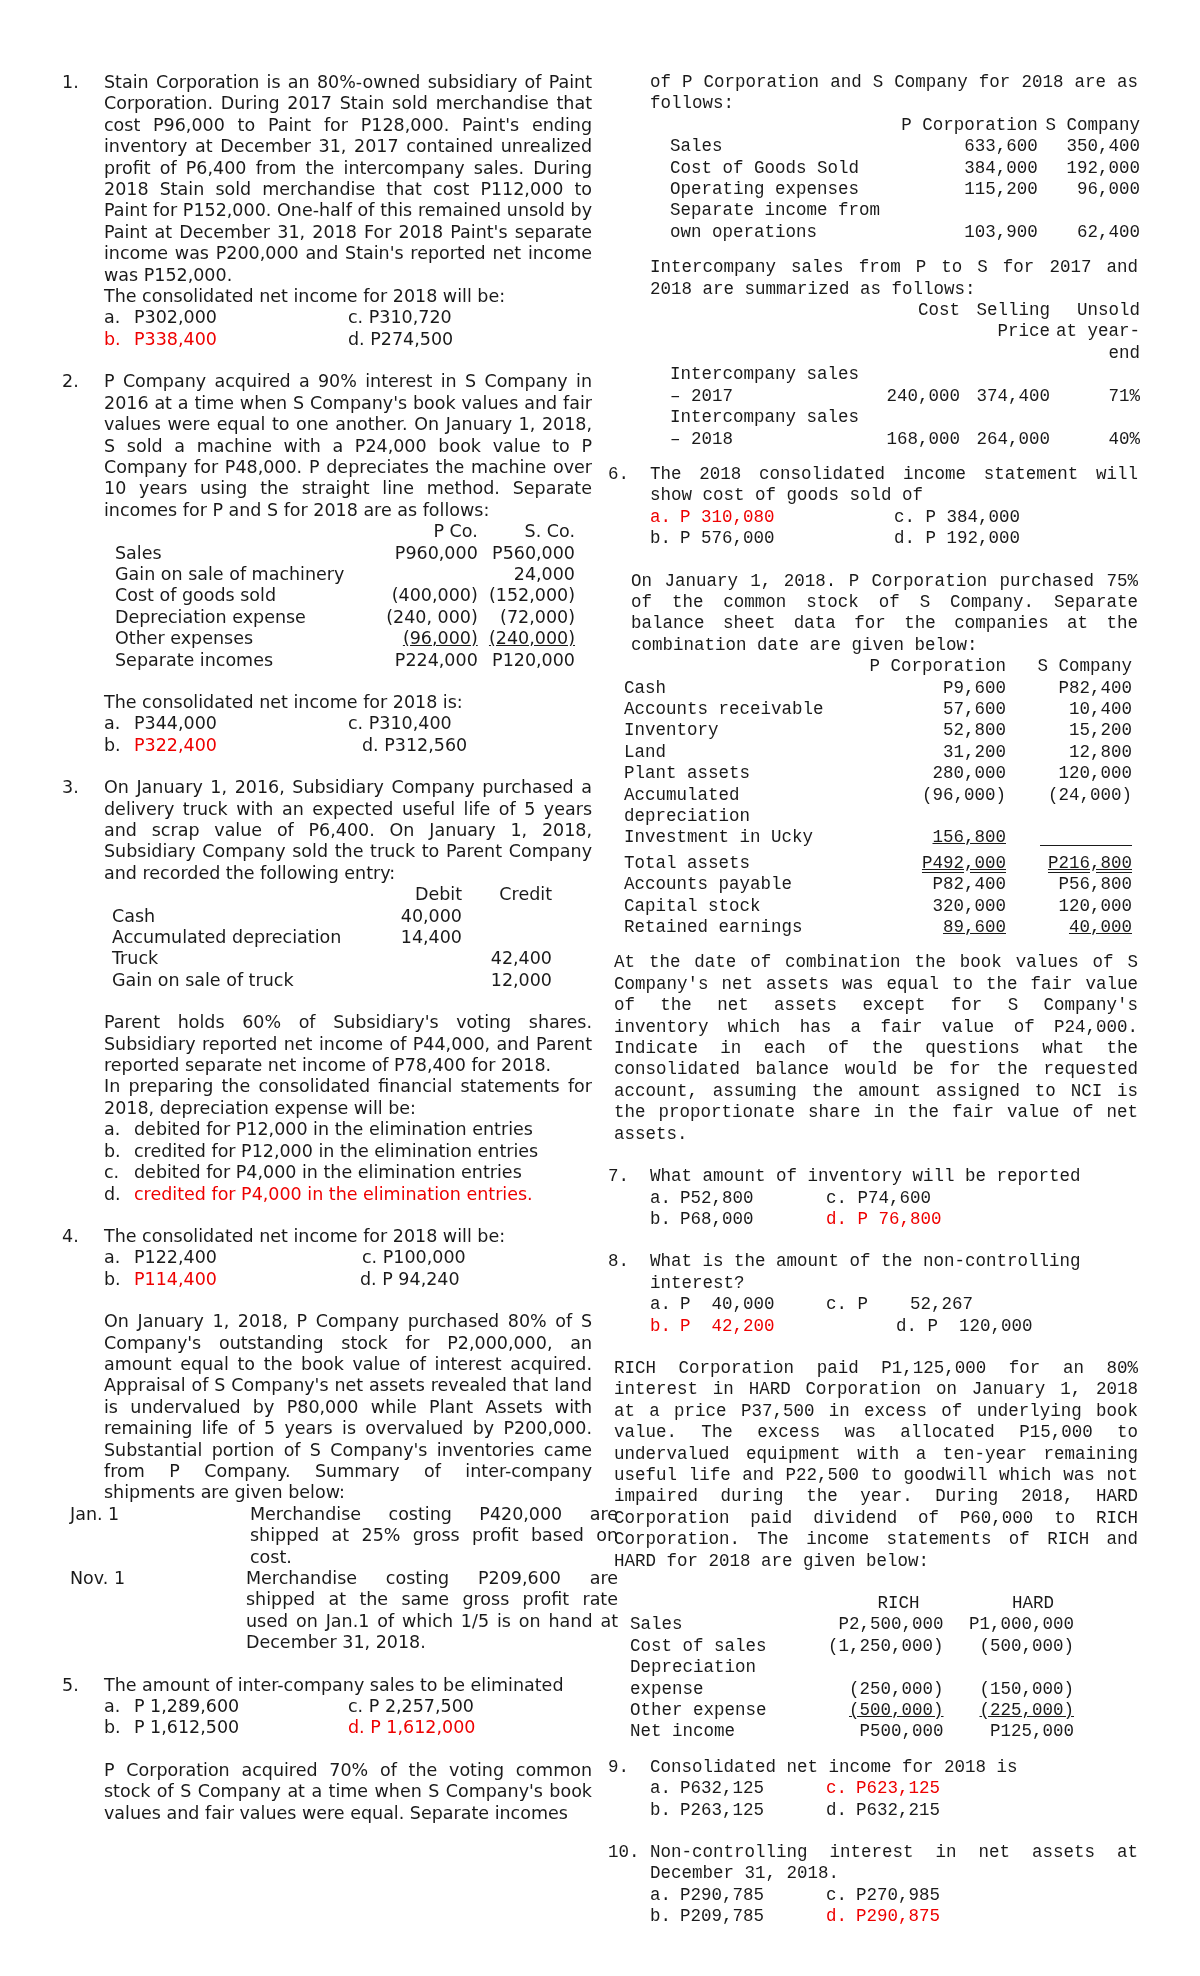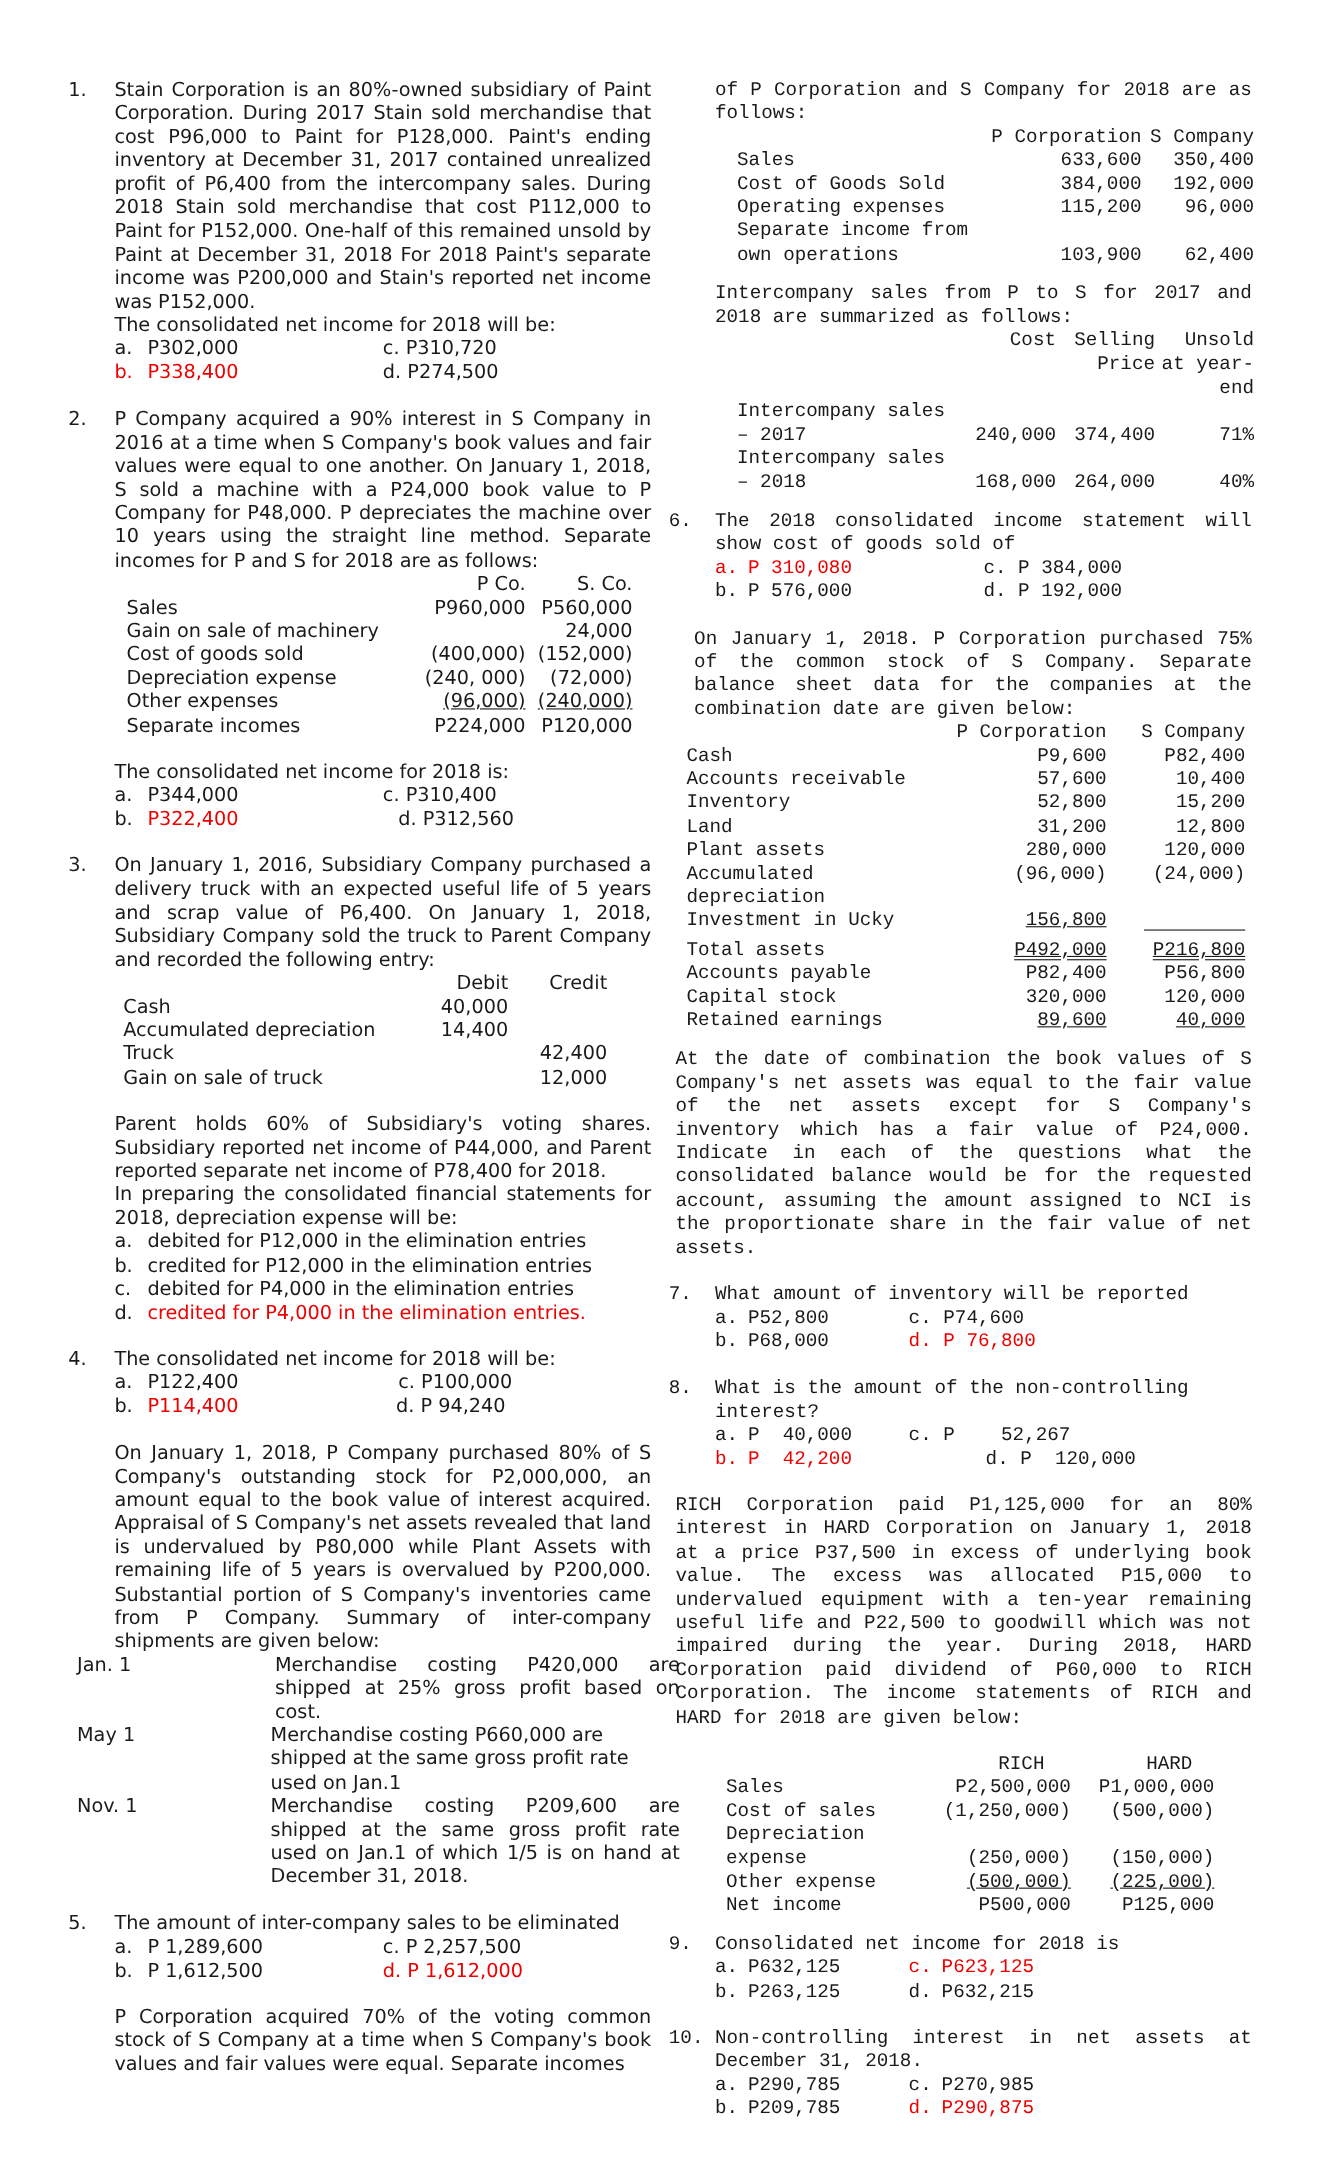--- a/index.html
+++ b/index.html
@@ -188,24 +188,20 @@
   <div class="q">
     <div class="just">On January 1, 2018, P Company purchased 80% of S Company's outstanding stock for P2,000,000, an amount equal to the book value of interest acquired. Appraisal of S Company's net assets revealed that land is undervalued by P80,000 while Plant Assets with remaining life of 5 years is overvalued by P200,000. Substantial portion of S Company's inventories came from P Company. Summary of inter-company shipments are given below:</div>
   </div>
   <table class="tbl ship" style="margin-left:8px;width:548px">
     <tbody>
         <tr>
           <td style="width:176px">Jan. 1</td>
           <td class="just" style="padding-left:4px">Merchandise costing P420,000 are shipped at 25% gross profit based on cost.</td>
         </tr>
     <tr>
-          <td>May 1</td>
-          <td>Merchandise costing P660,000 are shipped at the same gross profit rate used on Jan.1</td>
-        </tr>
-    <tr>
           <td>Nov. 1</td>
           <td class="just">Merchandise costing P209,600 are shipped at the same gross profit rate used on Jan.1 of which 1/5 is on hand at December 31, 2018.</td>
         </tr>
   </tbody>
     </table>
   <div class="gap"></div>
 
   <div class="q">
     <span class="qnum">5.</span>
     <div>The amount of inter-company sales to be eliminated</div>
@@ -401,21 +397,21 @@
       <div class="opt"><span class="l">a.</span><span>P  40,000</span></div>
       <div class="opt"><span>c.</span>&nbsp;<span>P    52,267</span></div>
       <div class="opt red"><span class="l">b.</span><span>P  42,200</span></div>
       <div class="opt" style="padding-left:70px"><span>d.</span>&nbsp;<span>P  120,000</span></div>
     </div>
   </div>
   <div class="gap"></div>
 
   <div class="just" style="margin-left:6px">RICH Corporation paid P1,125,000 for an 80% interest in HARD Corporation on January 1, 2018 at a price P37,500 in excess of underlying book value. The excess was allocated P15,000 to undervalued equipment with a ten-year remaining useful life and P22,500 to goodwill which was not impaired during the year. During 2018, HARD Corporation paid dividend of P60,000 to RICH Corporation. The income statements of RICH and HARD for 2018 are given below:</div>
   <div class="gap"></div>
-  <table class="tbl" style="margin-left:52px;width:444px">
+  <table class="tbl" style="margin-left:22px;width:444px">
     <tbody>
         <tr>
           <td style="width:170px"></td>
           <td class="num" style="padding-right:24px">RICH</td>
           <td class="num" style="padding-right:20px">HARD</td>
         </tr>
     <tr>
           <td>Sales</td>
           <td class="num">P2,500,000</td>
           <td class="num">P1,000,000</td>

